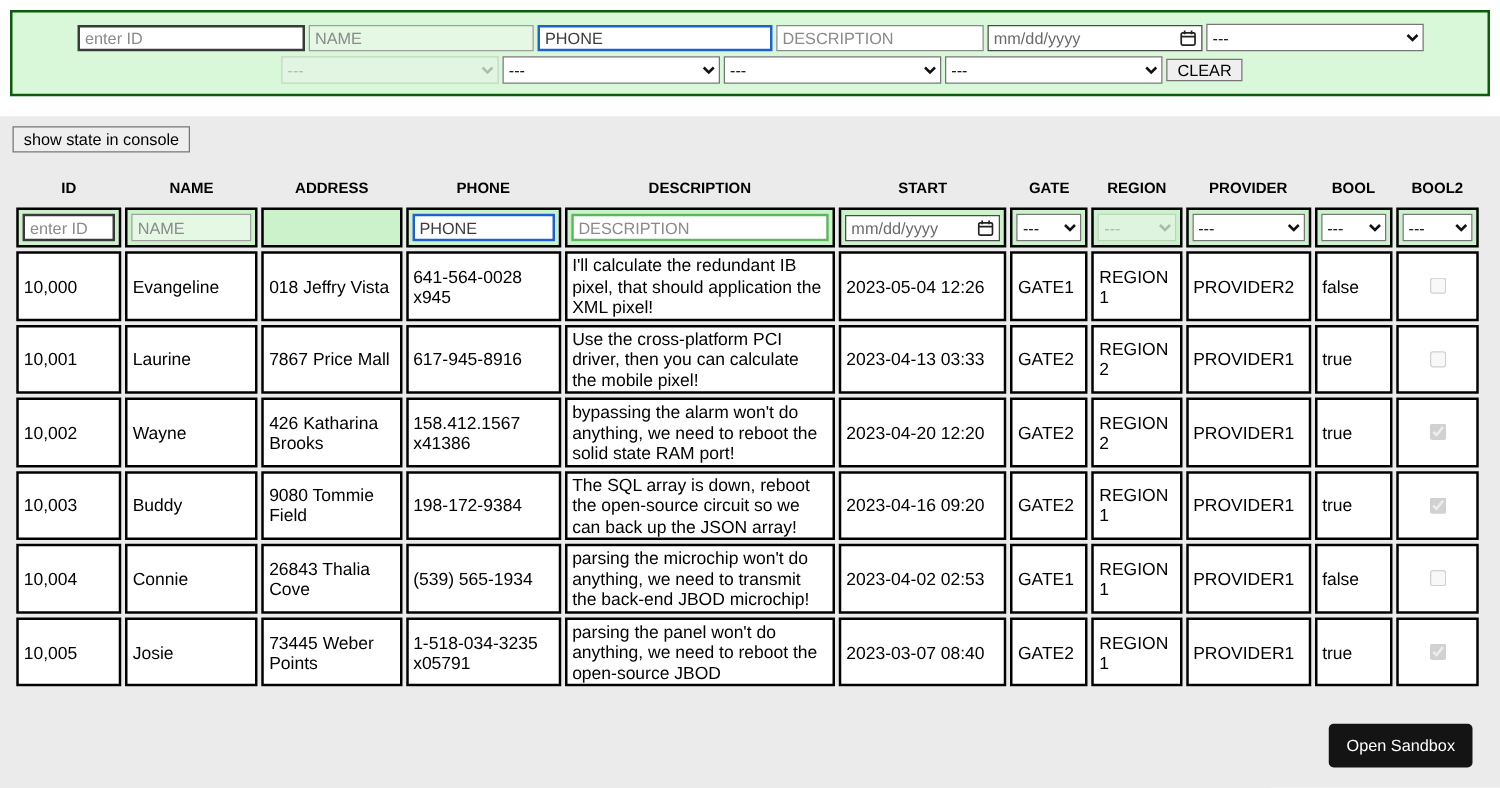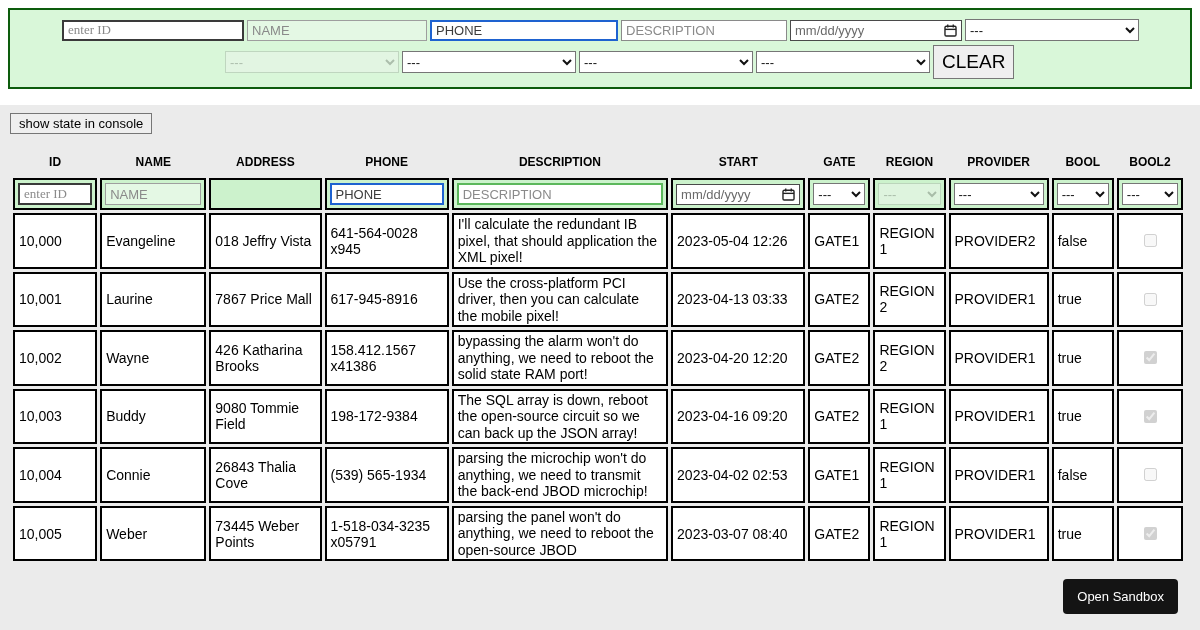--- a/index.html
+++ b/index.html
@@ -23,21 +23,21 @@
   .fp-row2 { margin-left: 215px; margin-top: 4px; }
   .fp-row > * { margin-right: 3px; }
 
   input, select, button { font-family: "Liberation Sans", "DejaVu Sans", sans-serif; }
 
   .inp {
     height: 21px; font-size: 13px; padding: 0 4px; background: #fff;
     border: 1px solid #8a8a8a; outline: none;
   }
   input::placeholder { color: #8a8a8a; opacity: 1; }
-  .id-style   { border: 2px solid #3a3a3a; font-family: Liberation Serif, serif; }
+  .id-style   { border: 2px solid #3a3a3a; }
   .name-style { background: #e4f8e4; border: 1px solid #9e9e9e; }
   .phone-style { border: 2px solid #1e62d0; }
   .phone-style::placeholder { color: #3c3c3c; }
   .desc-style-top { border: 1px solid #8a8a8a; }
   .w-id { width: 182px; } .w-name { width: 180px; } .w-phone { width: 188px; }
   .w-desc { width: 166px; } .w-date { width: 172px; } .w-sel { width: 174px; }
 
   .date-box {
     height: 21px; background: #fff; border: 1px solid #4a4a4a;
     display: flex; align-items: center; justify-content: space-between;
@@ -46,21 +46,21 @@
   .date-box .cal { display: flex; align-items: center; }
 
   select.sel {
     height: 22px; font-size: 13px; background: #fff; color: #111;
     border: 1px solid #767676;
   }
   select.sel-dim {
     color: #9aa79a; background: #e7f5e7; border: 1px solid #b5c9b5;
   }
   .clear-btn {
-    height: 34px; font-size: 19px; padding: 0 8px;
+    height: 18px; font-size: 13px; padding: 0 8px;
     background: #efefef; border: 1px solid #767676; color: #000;
   }
 
   
   .main {
     margin-top: 16px;
     background: #ebebeb;
     height: calc(630px - 90px);
     padding: 8px 10px 0 10px;
     overflow: hidden;
@@ -306,21 +306,21 @@
     <td>REGION1</td>
     <td>PROVIDER1</td>
     <td>false</td>
     <td class="center">
       <input type="checkbox" disabled="" style="">
     </td>
   </tr>
 
   <tr class="data-row">
     <td>10,005</td>
-    <td>Weber</td>
+    <td>Josie</td>
     <td>73445 Weber Points</td>
     <td>1-518-034-3235 x05791</td>
     <td class="desc">parsing the panel won't do anything, we need to reboot the open-source JBOD</td>
     <td>2023-03-07 08:40</td>
     <td>GATE2</td>
     <td>REGION1</td>
     <td>PROVIDER1</td>
     <td>true</td>
     <td class="center">
       <input type="checkbox" disabled="" checked="" style="">

